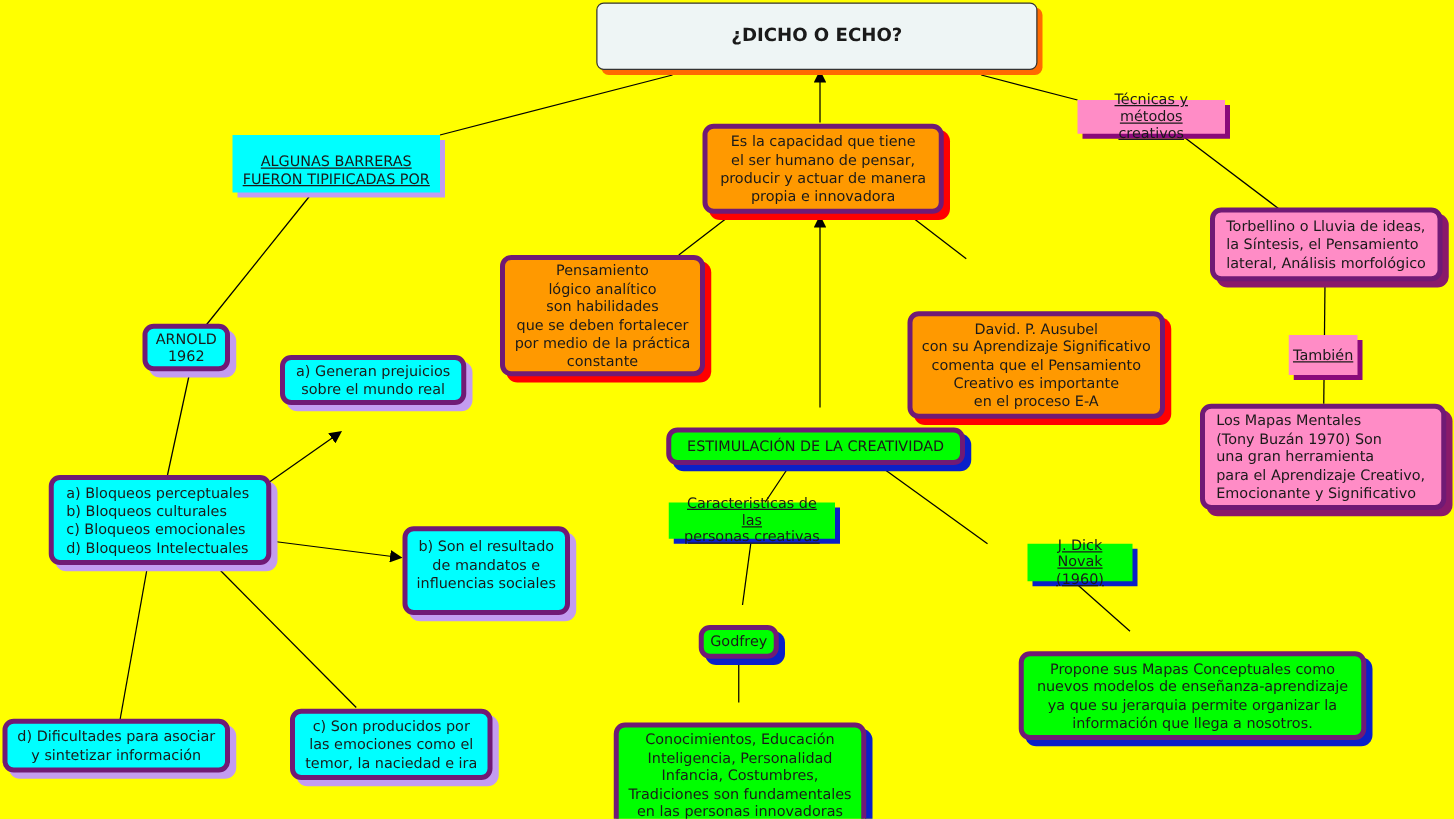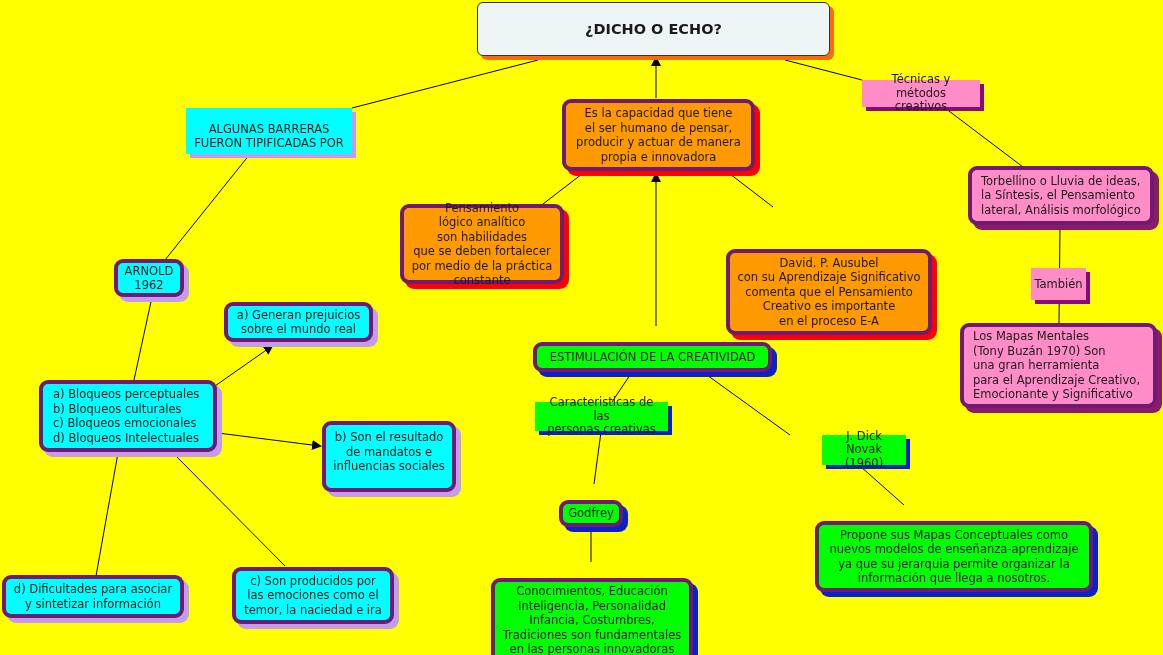--- a/index.html
+++ b/index.html
@@ -21,21 +21,21 @@
   }
   .title .t1 { font-size: 22px; font-weight: bold; letter-spacing: 0.5px; line-height: 26px; }
   .title .t2 { font-size: 14.5px; font-weight: bold; line-height: 18px; }
   .cyan { background: #00ffff; }
   .cyan.sh { box-shadow: 5px 5px 0 #c39cf0; }
   .orange { background: #ff9900; box-shadow: 5px 5px 0 #ff0000; }
   .pink { background: #ff8cc6; }
   .pink.sh { box-shadow: 5px 5px 0 #8a1a6a; }
   .green { background: #00ff00; }
   .green.sh { box-shadow: 5px 5px 0 #0a20c8; margin-top: 16px; }
-  .label { padding: 0 6px; }
+  .label { padding: 0 6px; text-decoration: underline; }
   .lbl-pink { background: #ff8cc6; box-shadow: 4px 4px 0 #8a0a7a; }
   .lbl-green { background: #00ff00; box-shadow: 4px 4px 0 #0a20c8; }
   .lbl-cyan { background: #00ffff; box-shadow: 4px 4px 0 #c39cf0; }
 </style>
 </head>
 <body>
 
 <svg class="links" viewBox="0 0 1163 655">
   <defs>
     <marker id="arr" markerWidth="10" markerHeight="10" refX="8" refY="5" orient="auto" markerUnits="userSpaceOnUse">
@@ -92,40 +92,40 @@
 FUERON TIPIFICADAS POR</div>
 
 <div class="node cyan sh rounded" style="left:114px; top:259px; width:70px; height:38px;">ARNOLD
 1962</div>
 
 <div class="node cyan sh rounded left" style="left:39px; top:380px; width:178px; height:72px; padding-left:10px;">a)  Bloqueos perceptuales
 b)  Bloqueos culturales
 c)  Bloqueos emocionales
 d)  Bloqueos Intelectuales</div>
 
-<div class="node cyan sh rounded" style="left:224px; top:302px; width:149px; height:40px;">a) Generan prejuicios
+<div class="node cyan sh rounded" style="left:224px; top:284px; width:149px; height:40px;">a) Generan prejuicios
 sobre el mundo real</div>
 
 <div class="node cyan sh rounded" style="left:322px; top:421px; width:134px; height:71px; align-items:flex-start; padding-top:5px;">b) Son el resultado
 de mandatos e
 influencias sociales</div>
 
 <div class="node cyan sh rounded" style="left:232px; top:567px; width:162px; height:57px;">c) Son producidos por
 las emociones como el
 temor, la naciedad e ira</div>
 
 <div class="node cyan sh rounded" style="left:2px; top:575px; width:182px; height:43px;">d) Dificultades para asociar
 y sintetizar información</div>
 
 <div class="node orange rounded" style="left:562px; top:99px; width:193px; height:72px;">Es la capacidad que tiene
 el ser humano de pensar,
 producir y actuar de manera
 propia e innovadora</div>
 
-<div class="node orange rounded" style="left:400px; top:204px; width:164px; height:80px;">Pensamiento
+<div class="node orange rounded" style="left:400px; top:204px; width:164px; height:97px;">Pensamiento
 lógico analítico
 son habilidades
 que se deben fortalecer
 por medio de la práctica
 constante</div>
 
 <div class="node orange rounded" style="left:726px; top:207px; width:206px; height:86px;margin-top:42px;">David. P. Ausubel
 con su Aprendizaje Significativo
 comenta que el Pensamiento
 Creativo es importante

